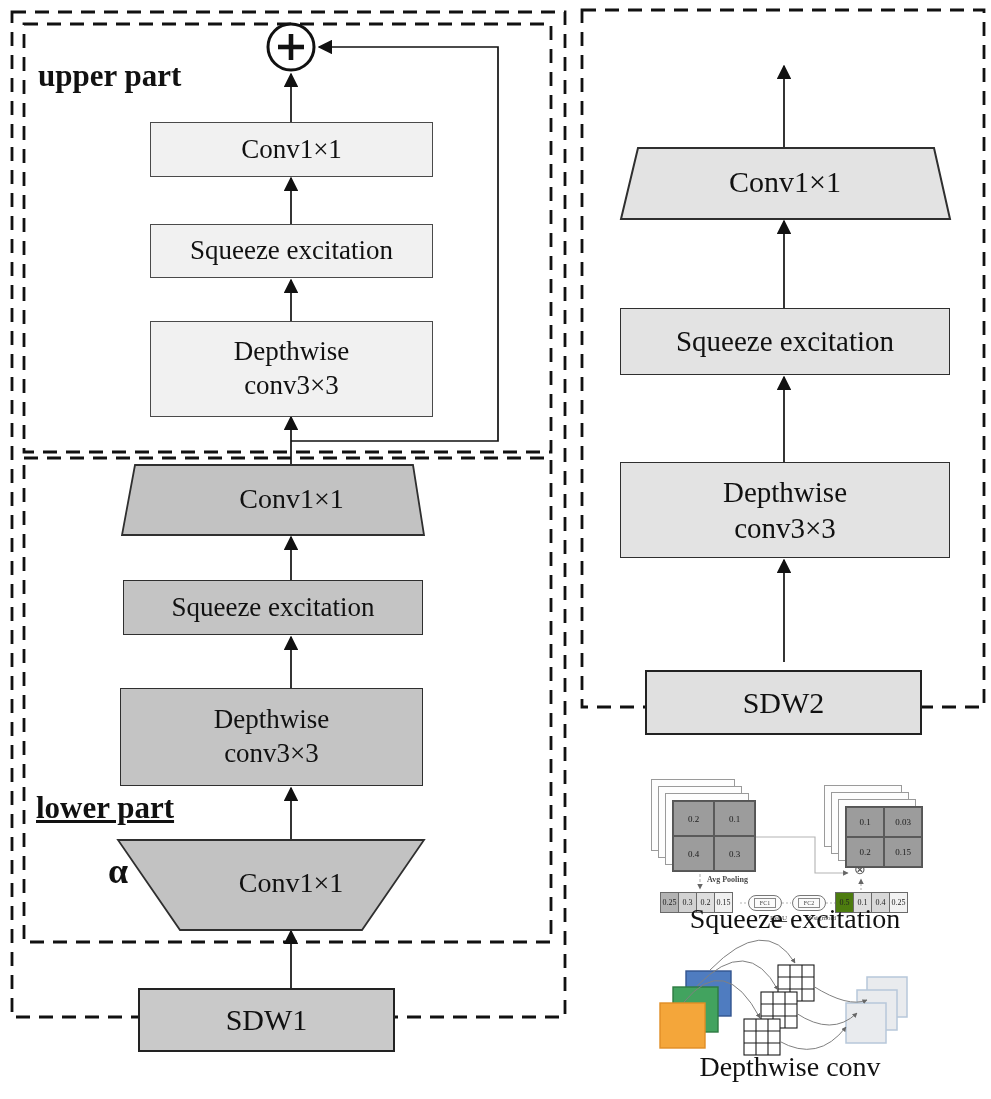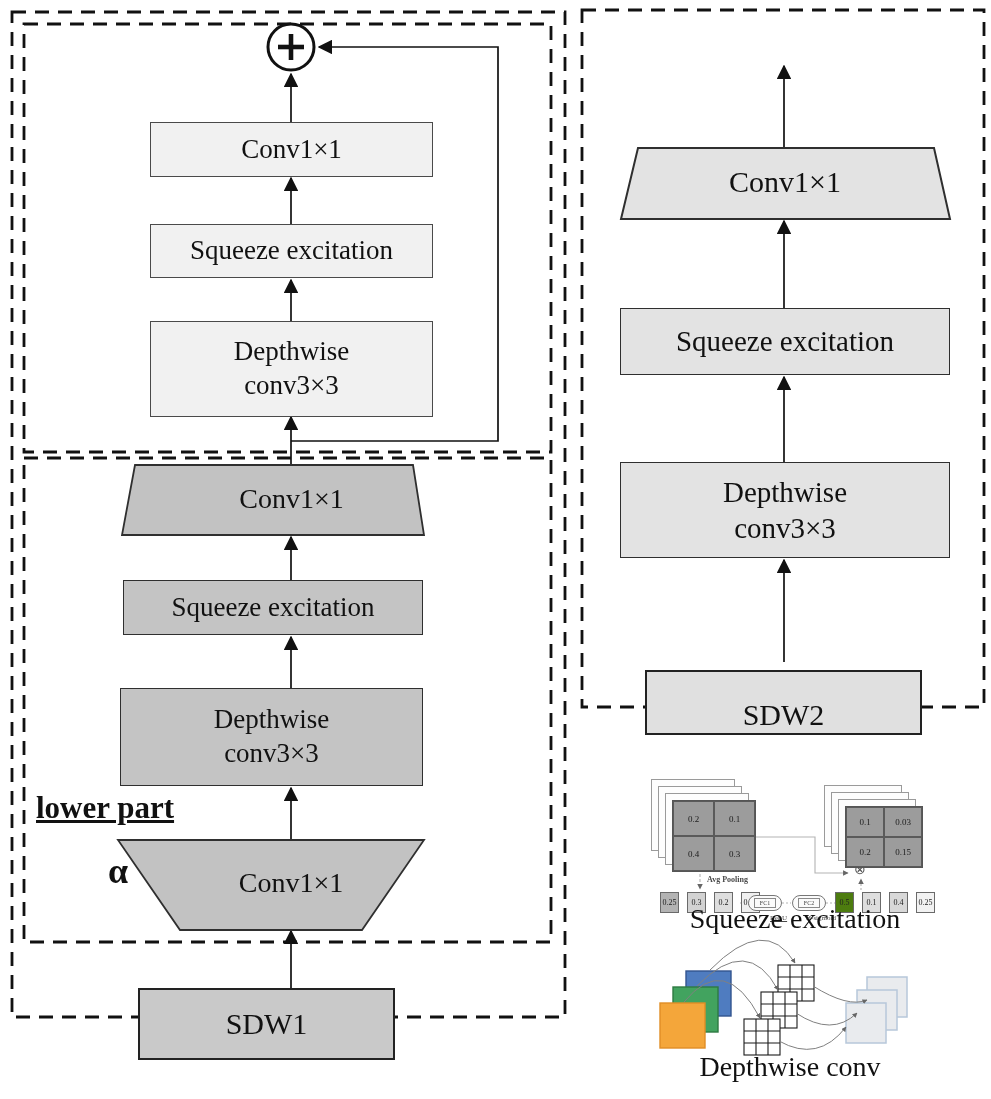--- a/index.html
+++ b/index.html
@@ -10,36 +10,36 @@
   .layer{position:absolute;left:0;top:0;}
   .box{
     position:absolute;box-sizing:border-box;display:flex;flex-direction:column;
     align-items:center;justify-content:center;text-align:center;line-height:1.25;
     font-size:27px;z-index:3;
   }
   .fill-upper{background:#f1f1f1;border:1.6px solid #4a4a4a;}
   .fill-lower{background:#c4c4c4;border:1.7px solid #2f2f2f;}
   .fill-right{background:#e3e3e3;border:1.9px solid #2f2f2f;font-size:29px;}
   .fill-sdw1{background:#c9c9c9;border:2.2px solid #222;font-size:30px;}
-  .fill-sdw2{background:#e0e0e0;border:2.4px solid #222;font-size:30px;justify-content:flex-end;}
+  .fill-sdw2{background:#e0e0e0;border:2.4px solid #222;font-size:30px;}
   .trap-label{
     position:absolute;display:flex;align-items:center;justify-content:center;
     text-align:center;font-size:28px;z-index:3;background:transparent;
   }
   .part-label{position:absolute;font-weight:bold;z-index:3;}
   .sheet{position:absolute;background:#fdfdfd;border:1px solid #9a9a9a;box-sizing:border-box;z-index:2;}
   .fmap{
     position:absolute;display:grid;grid-template-columns:1fr 1fr;grid-template-rows:1fr 1fr;
     z-index:3;box-sizing:border-box;border:1px solid #555;
   }
   .fcell{
     border:1px solid #5a5a5a;background:#9c9c9c;display:flex;align-items:center;
     justify-content:center;font-size:9px;color:#1c1c1c;box-sizing:border-box;
   }
-  .vec{position:absolute;display:flex;z-index:3;gap:9px;}
+  .vec{position:absolute;display:flex;z-index:3;}
   .vcell{
     width:19px;height:21px;border:1px solid #6a6a6a;display:flex;align-items:center;
     justify-content:center;font-size:8px;color:#222;box-sizing:border-box;margin-left:-1px;
   }
   .capsule{
     position:absolute;box-sizing:border-box;border:1px solid #777;border-radius:9px;
     background:#fbfbfb;display:flex;align-items:center;justify-content:center;z-index:3;
   }
   .capsule span{border:1px solid #8a8a8a;font-size:6px;line-height:1;padding:1px 5px;color:#444;}
   .tiny{position:absolute;font-size:8px;color:#4a4a4a;z-index:3;white-space:nowrap;}
@@ -143,20 +143,21 @@
     <g fill="none" stroke="#808080" stroke-width="1">
       <path d="M684,1002 Q725,952 760,1018" marker-end="url(#arrS)"></path>
       <path d="M697,986 Q748,934 778,990" marker-end="url(#arrS)"></path>
       <path d="M710,970 Q765,914 795,963" marker-end="url(#arrS)"></path>
       <path d="M779,1041 Q818,1063 846,1027" marker-end="url(#arrS)"></path>
       <path d="M796,1013 Q832,1037 857,1013" marker-end="url(#arrS)"></path>
       <path d="M813,986 Q848,1008 867,1000" marker-end="url(#arrS)"></path>
     </g>
   </svg>
 
+  <div class="part-label" style="left:38px;top:58px;font-size:31px;">upper part</div>
 
   <div class="box fill-upper" style="left:150px;top:122px;width:283px;height:55px;">
     <span>Conv1×1</span>
   </div>
   <div class="box fill-upper" style="left:150px;top:224px;width:283px;height:54px;">
     <span>Squeeze excitation</span>
   </div>
   <div class="box fill-upper" style="left:150px;top:321px;width:283px;height:96px;">
     <span>Depthwise</span>
     <span>conv3×3</span>
@@ -170,21 +171,21 @@
   <div class="box fill-lower" style="left:120px;top:688px;width:303px;height:98px;">
     <span>Depthwise</span>
     <span>conv3×3</span>
   </div>
 
   <div class="part-label" style="left:36px;top:790px;font-size:31px;text-decoration:underline;">lower part</div>
   <div class="part-label" style="left:108px;top:850px;font-size:36px;">α</div>
 
   <div class="trap-label" style="left:170px;top:852px;width:242px;height:62px;">Conv1×1</div>
 
-  <div class="box fill-sdw1" style="left:138px;top:988px;width:257px;height:72px;">
+  <div class="box fill-sdw1" style="left:138px;top:988px;width:257px;height:64px;">
     <span>SDW1</span>
   </div>
 
   <div class="trap-label" style="left:640px;top:150px;width:290px;height:64px;font-size:30px;">Conv1×1</div>
 
   <div class="box fill-right" style="left:620px;top:308px;width:330px;height:67px;">
     <span>Squeeze excitation</span>
   </div>
   <div class="box fill-right" style="left:620px;top:462px;width:330px;height:96px;">
     <span>Depthwise</span>

